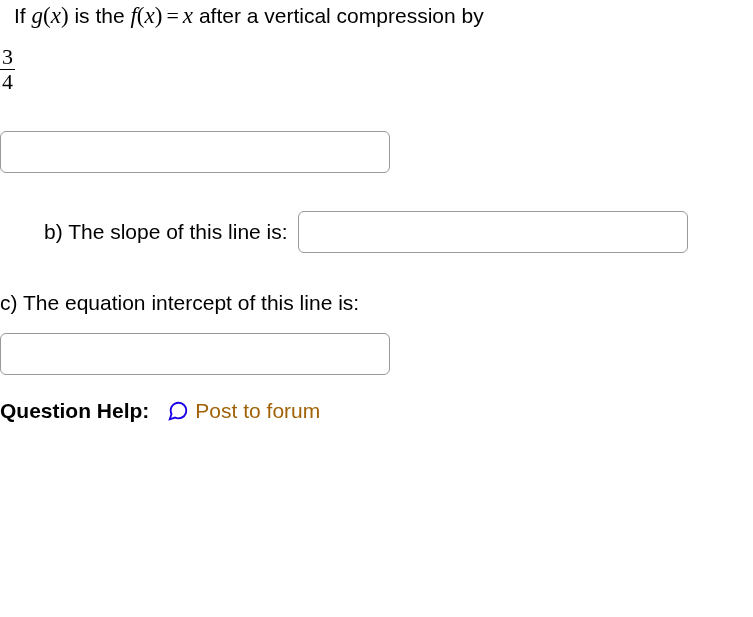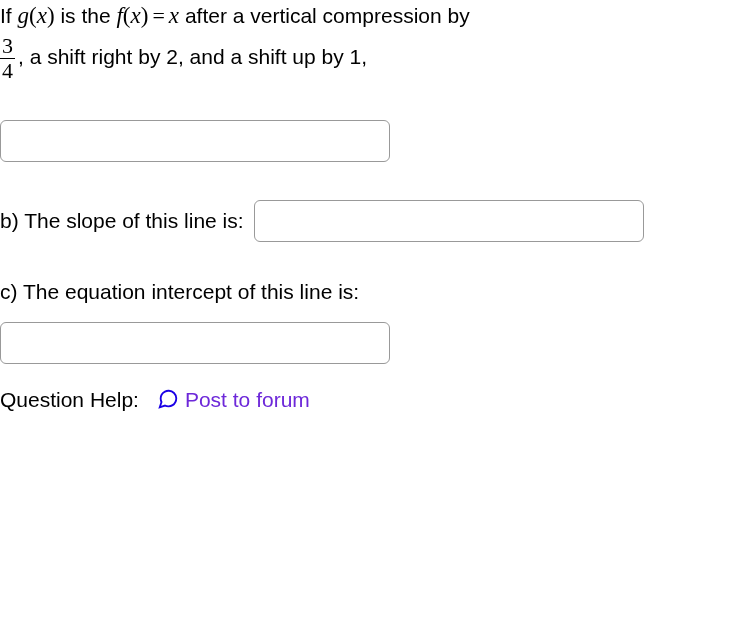--- a/index.html
+++ b/index.html
@@ -28,21 +28,22 @@
     .math-eq {
       font-family: 'Times New Roman', serif;
       font-size: 22px;
       padding: 0 4px;
     }
     .question-intro {
       line-height: 1.4;
       margin-bottom: 30px;
     }
     .intro-line1 {
-      margin-bottom: 3px;
+      margin-bottom: 14px;
+      padding-left: 14px;
     }
     .fraction {
       display: inline-block;
       vertical-align: middle;
       text-align: center;
       font-family: 'Times New Roman', serif;
       font-size: 22px;
       line-height: 1;
       margin-right: 3px;
     }
@@ -61,20 +62,21 @@
     .part-c {
       margin-bottom: 24px;
     }
     .part-label {
       margin-bottom: 10px;
     }
     .inline-row {
       display: flex;
       align-items: center;
       gap: 10px;
+      margin-left: 44px;
     }
     input[type="text"] {
       border: 1px solid #999;
       border-radius: 6px;
       height: 42px;
       padding: 4px 10px;
       font-size: 18px;
       background: #fff;
     }
     .input-a {
@@ -87,49 +89,51 @@
     .input-c {
       width: 390px;
       margin-top: 8px;
     }
     .question-help {
       display: flex;
       align-items: center;
       gap: 18px;
     }
     .help-link {
-      color: #6d28d9;
+      color: #a16207;
       text-decoration: none;
       display: inline-flex;
+      align-items: center;
       gap: 6px;
       cursor: pointer;
     }
     .help-label {
       font-size: 21px;
+      font-weight: bold;
     }
     .chat-icon {
       width: 22px;
       height: 22px;
       stroke: #1a00e6;
       stroke-width: 2;
       fill: none;
     }
   </style>
 </head>
 <body>
 
 <div class="question-intro">
   <div class="intro-line1">
     <span>If </span><span class="math-var">g</span><span class="math-paren">(</span><span class="math-var">x</span><span class="math-paren">)</span><span> is the </span><span class="math-var">f</span><span class="math-paren">(</span><span class="math-var">x</span><span class="math-paren">)</span><span class="math-eq">=</span><span class="math-var">x</span><span> after a vertical compression by</span>
   </div>
   <div>
     <span class="fraction">
       <span class="num">3</span>
       <span class="den">4</span>
-    </span><span>, a shift right by 2, and a shift up by 1,</span>
+    </span>
   </div>
 </div>
 
 <div class="part">
   <input type="text" class="input-a" style="">
 </div>
 
 <div class="part">
   <div class="inline-row">
     <span>b) The slope of this line is:</span>

